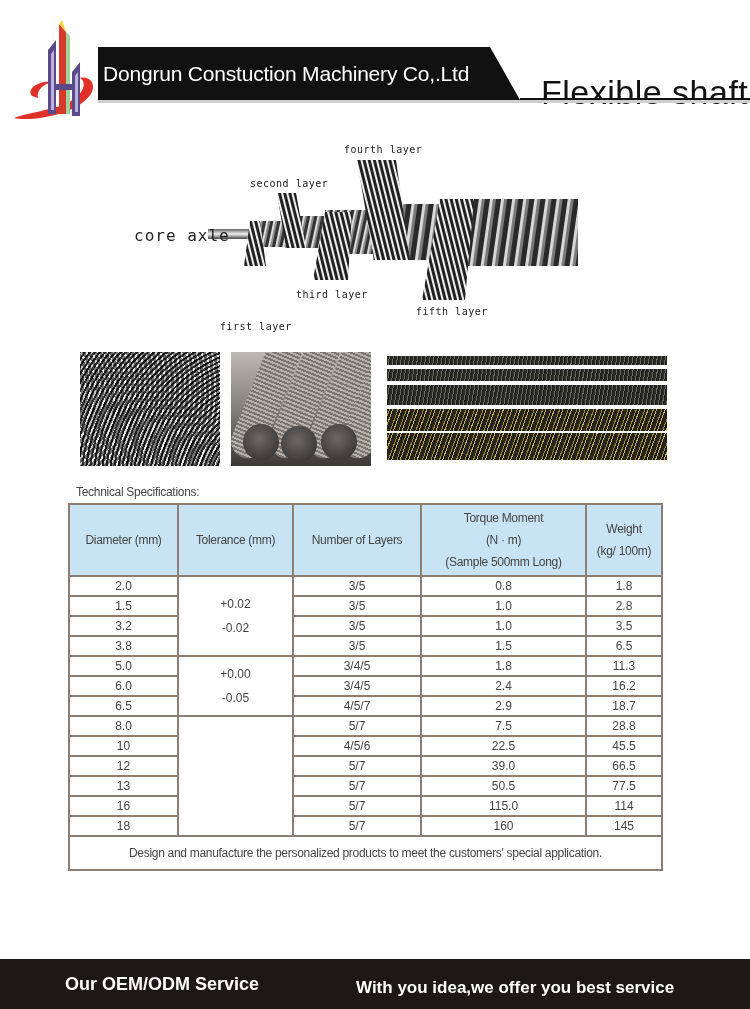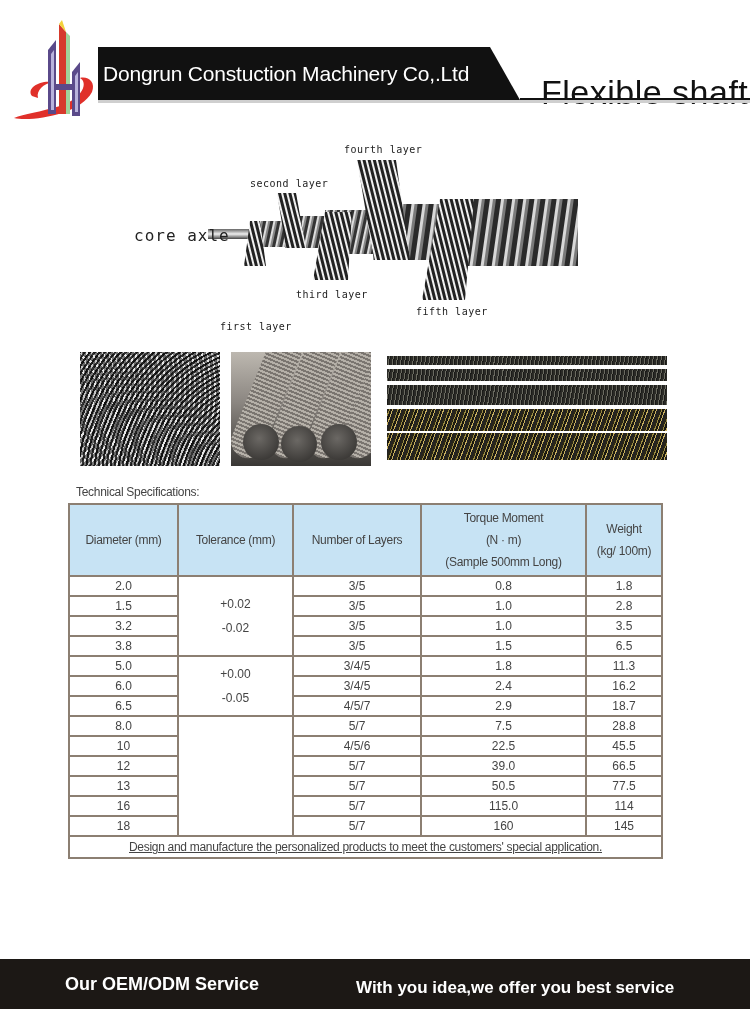--- a/index.html
+++ b/index.html
@@ -59,21 +59,21 @@
   table.specs {
     position: absolute; left: 68px; top: 503px; width: 593px;
     border-collapse: collapse; table-layout: fixed; font-size: 12px; color: #444;
   }
   table.specs th, table.specs td {
     border: 2px solid #8c7f72; text-align: center; vertical-align: middle; font-weight: normal;
   }
   table.specs th { background: #c7e3f4; height: 72px; line-height: 22px; padding: 0 2px; letter-spacing: -0.3px; }
   table.specs td { height: 20px; background: #fff; }
   table.specs td.tol { line-height: 24px; }
-  table.specs td.note { height: 22px; letter-spacing: -0.3px; text-decoration: underline; }
+  table.specs td.note { height: 34px; letter-spacing: -0.3px; }
 
   
   .footer { position: absolute; left: 0; top: 959px; width: 750px; height: 50px; background: #1c1815; }
   .footer-left { position: absolute; left: 65px; top: 974px; color: #fff; font-size: 18px; font-weight: bold; letter-spacing: 0; }
   .footer-right { position: absolute; left: 356px; top: 978px; color: #fff; font-size: 17px; font-weight: bold; }
 </style>
 </head>
 <body>
 
 <svg class="logo" viewBox="0 0 90 115">

